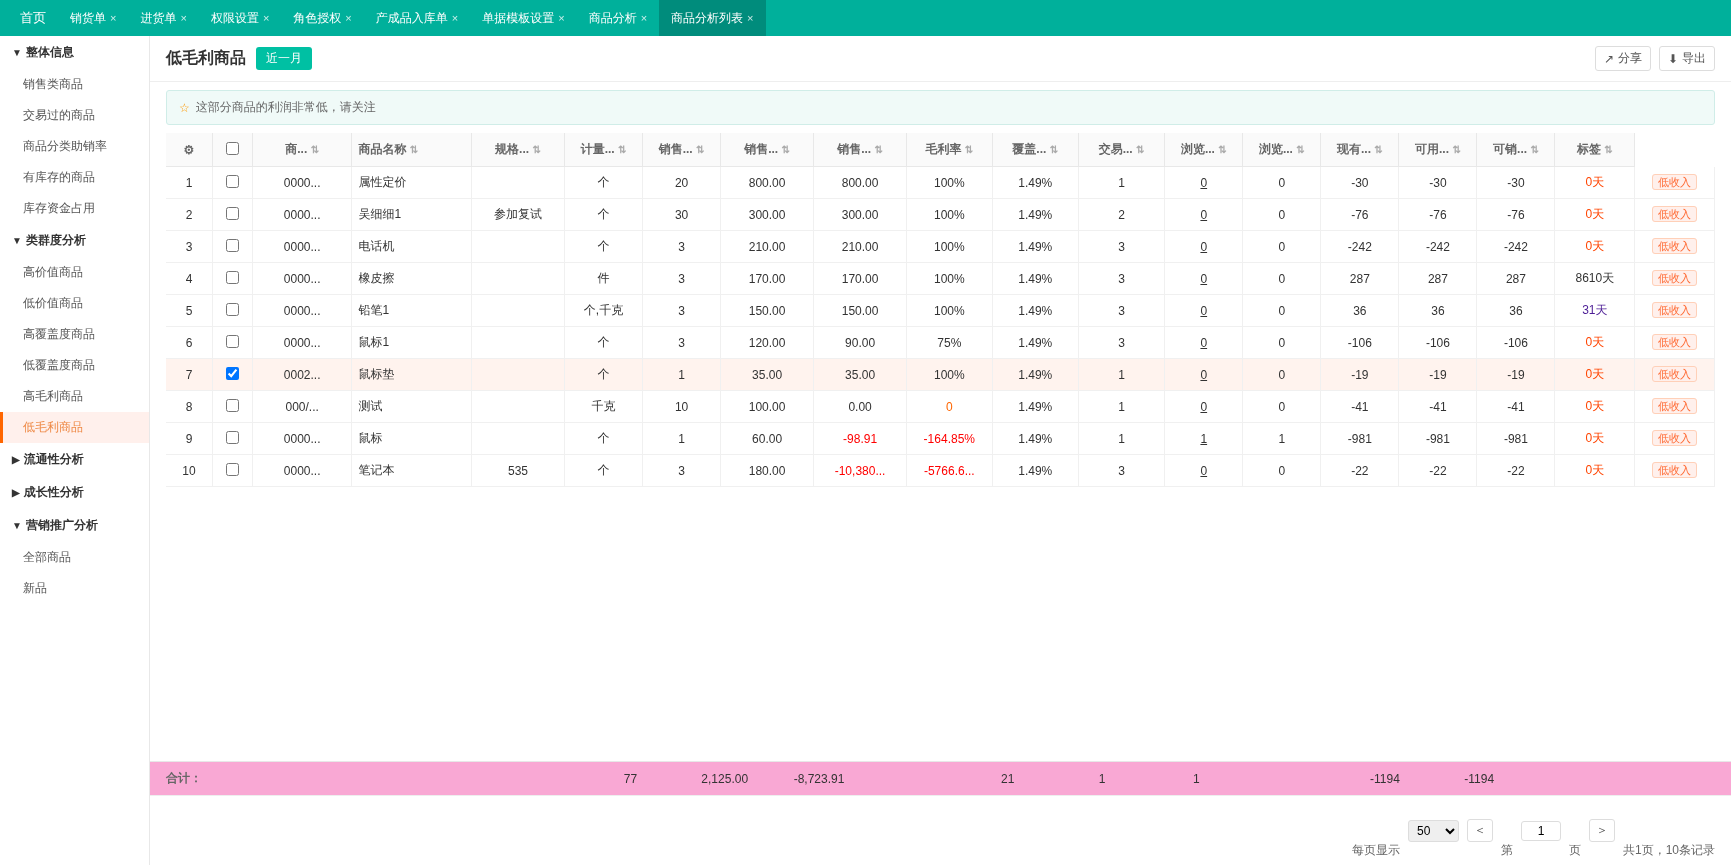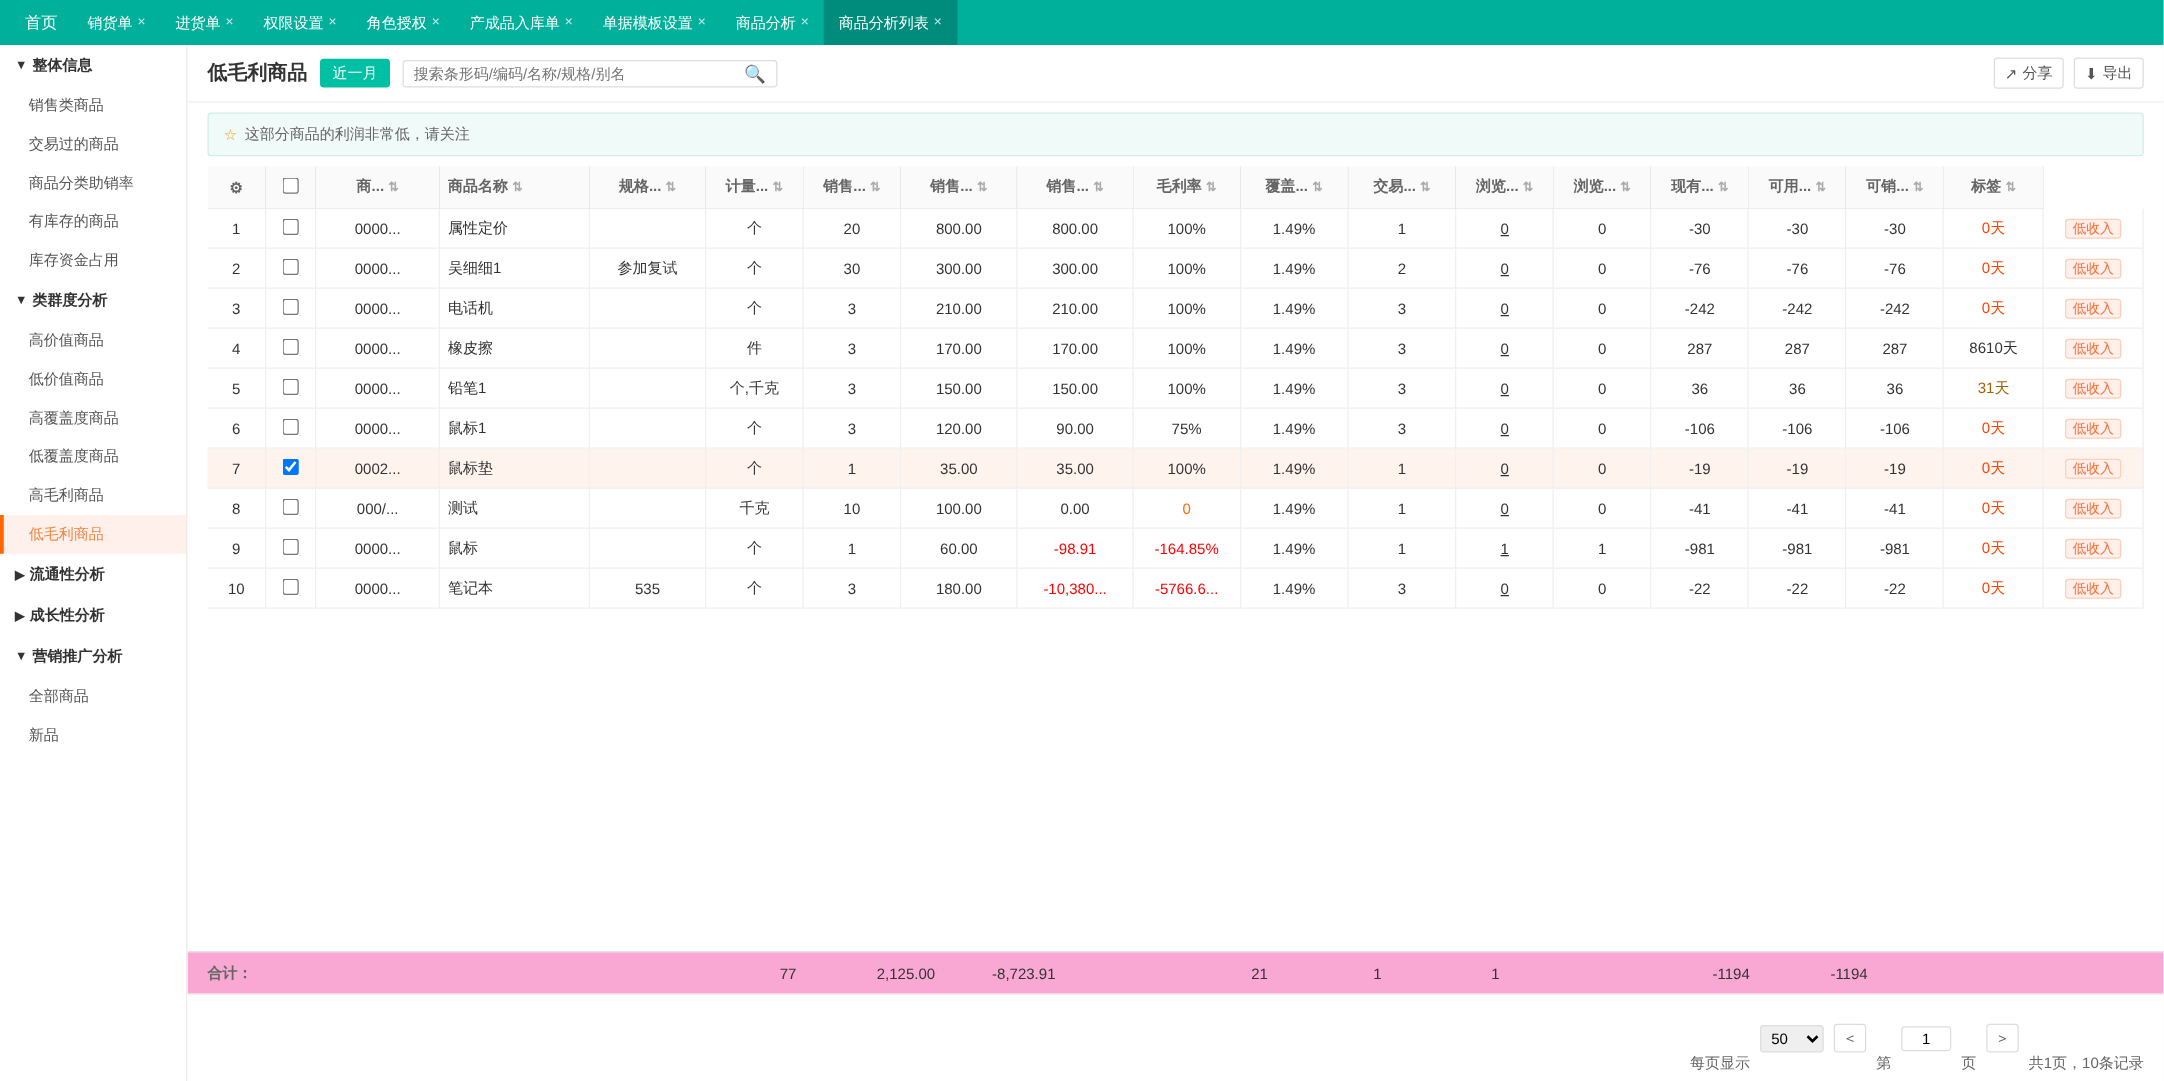--- a/index.html
+++ b/index.html
@@ -345,24 +345,20 @@
     </div>
     <div class="sidebar-item">全部商品</div>
     <div class="sidebar-item">新品</div>
   </div>
 
   <div class="content">
 
     <div class="content-header">
       <span class="page-title">低毛利商品</span>
       <button class="btn-recent">近一月</button>
-      <div class="search-bar">
-        <input type="text" placeholder="搜索条形码/编码/名称/规格/别名" style="">
-        <span class="search-icon">🔍</span>
-      </div>
       <div class="header-actions">
         <button class="btn-action">
           <span>↗</span>
           <span>分享</span>
         </button>
         <button class="btn-action">
           <span>⬇</span>
           <span>导出</span>
         </button>
       </div>
@@ -541,21 +537,21 @@
     <td class="col-price">150.00</td>
     <td class="col-price" style="color:#333">150.00</td>
     <td class="col-rate" style="color:#333">100%</td>
     <td class="col-rate">1.49%</td>
     <td class="col-cover">3</td>
     <td class="col-trade"><span class="link-underline">0</span></td>
     <td class="col-view">0</td>
     <td class="col-view">36</td>
     <td class="col-stock">36</td>
     <td class="col-avail">36</td>
-    <td class="col-days" style="color:#a16207">31天</td>
+    <td class="col-days" style="color:#4c1d95">31天</td>
     <td class="col-tag"><span class="tag-low-income">低收入</span></td>
   </tr>
             <tr>
     <td class="col-num">6</td>
     <td class="checkbox-cell"><input type="checkbox" style=""></td>
     <td class="col-code">0000...</td>
     <td class="col-name text-left">鼠标1</td>
     <td class="col-spec"></td>
     <td class="col-unit">个</td>
     <td class="col-qty">3</td>

